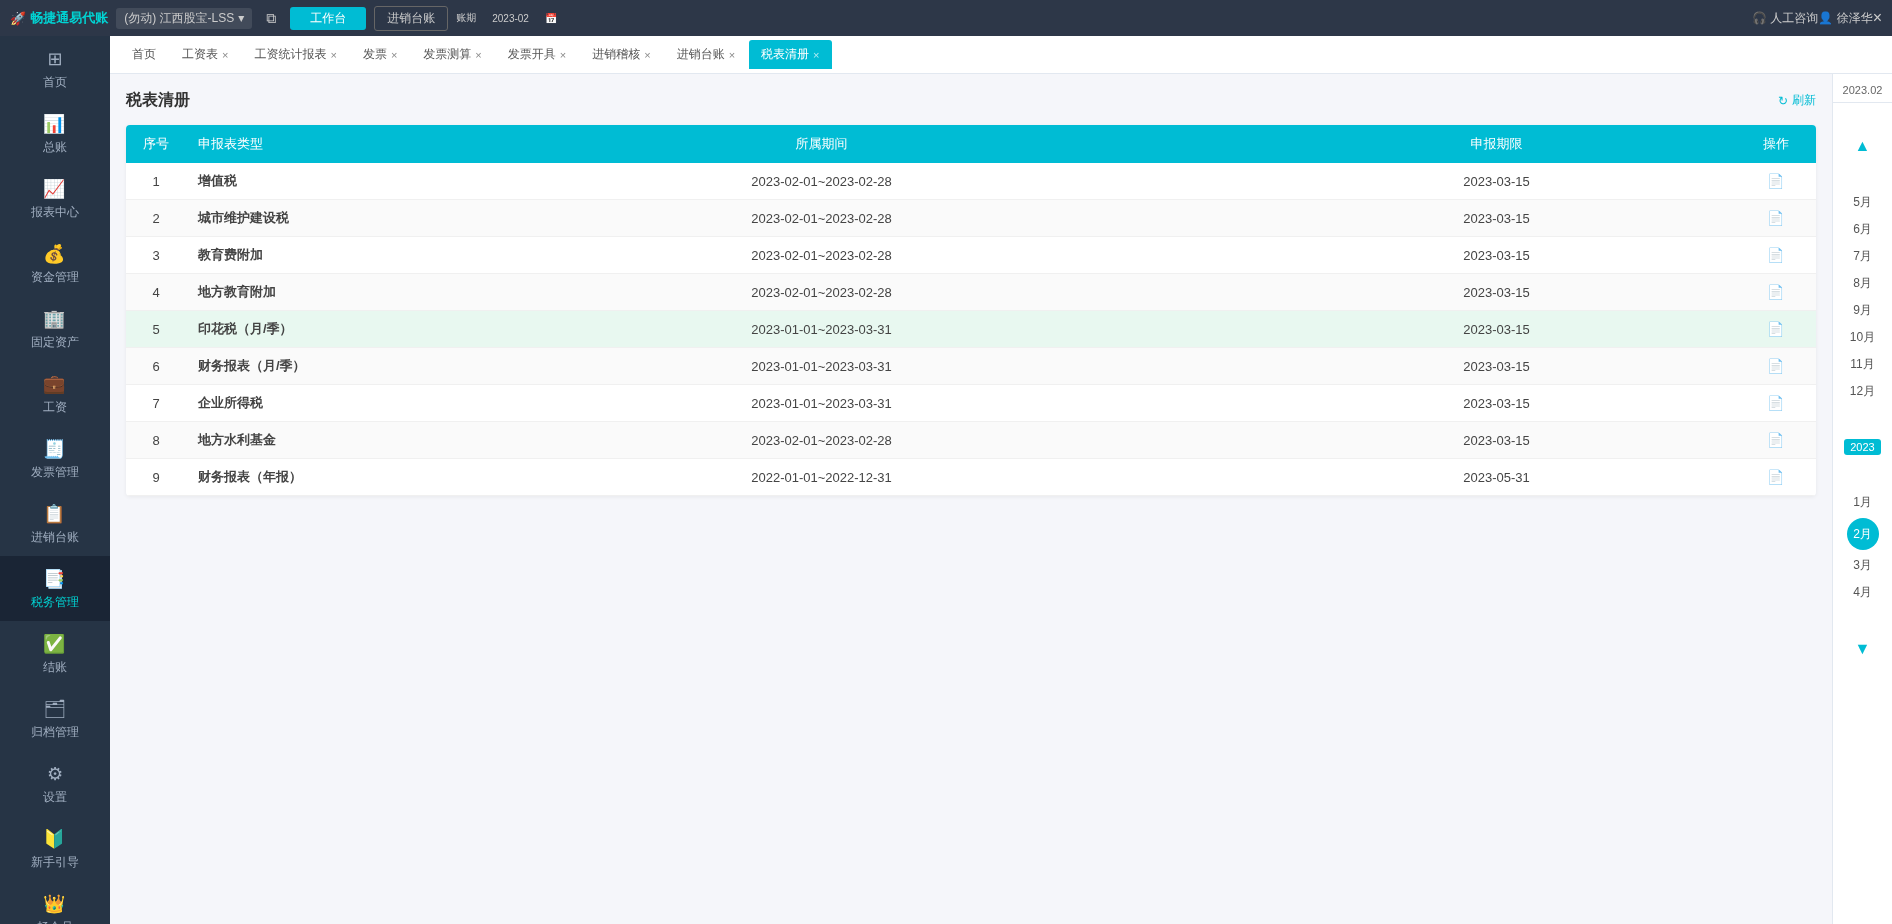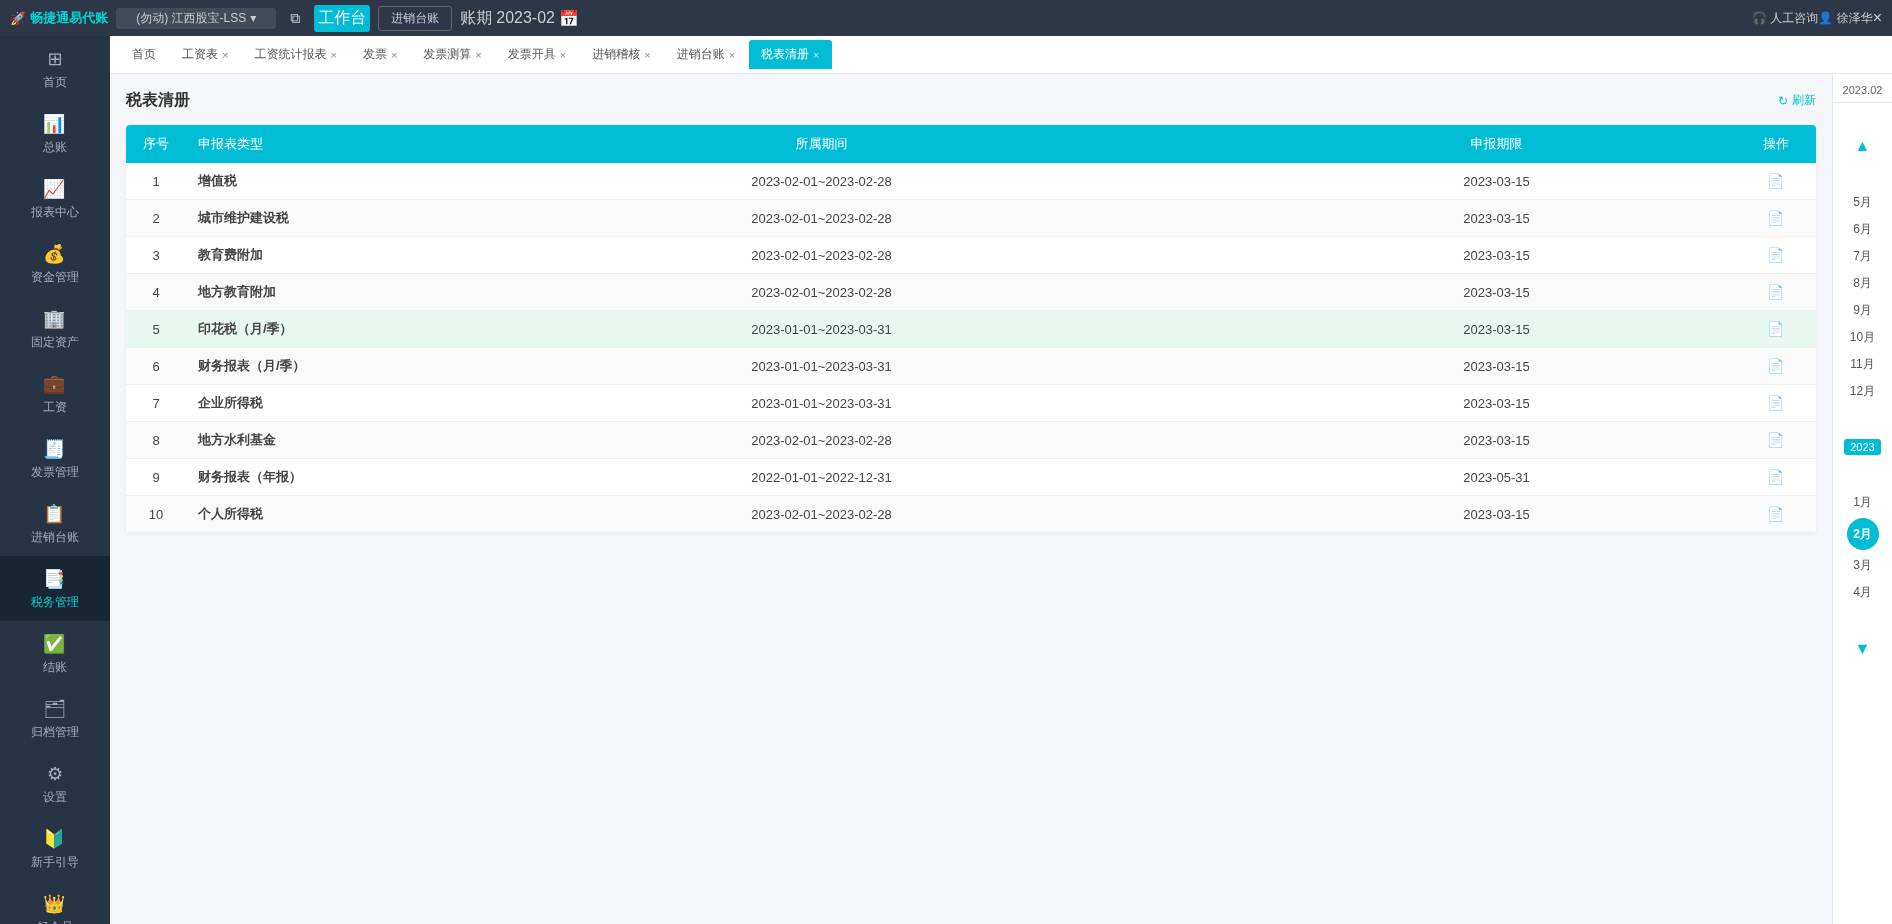--- a/index.html
+++ b/index.html
@@ -25,53 +25,53 @@
       gap: 4px;
     }
     .top-header .company-selector {
       display: flex;
       align-items: center;
       gap: 4px;
       color: #ccc;
       font-size: 12px;
       cursor: pointer;
       background: rgba(255,255,255,0.1);
-      padding: 2px 20px;
+      padding: 2px 8px;
       border-radius: 3px;
     }
     .top-header .icon-btn {
       color: #ccc;
       cursor: pointer;
       padding: 2px 6px;
       font-size: 14px;
     }
     .top-header .btn-workbench {
       background: #00bcd4;
       color: #fff;
       border: none;
-      padding: 3px 4px;
+      padding: 3px 20px;
       border-radius: 3px;
       cursor: pointer;
-      font-size: 16px;
+      font-size: 12px;
     }
     .top-header .btn-oldview {
       background: transparent;
       color: #ccc;
       border: 1px solid #666;
       padding: 3px 12px;
       border-radius: 3px;
       cursor: pointer;
       font-size: 12px;
     }
     .top-header .period {
       color: #ccc;
-      font-size: 16px;
-      display: flex;
-      align-items: center;
-      gap: 4px;
+      font-size: 10px;
+      display: flex;
+      align-items: center;
+      gap: 16px;
     }
     .top-header .right-actions {
       margin-left: auto;
       display: flex;
       align-items: center;
       color: #ccc;
       font-size: 12px;
     }
 
     
@@ -265,21 +265,20 @@
       background: #00bcd4;
       color: #fff;
       border-radius: 50%;
       width: 32px;
       margin: 2px auto;
       height: 32px;
       display: flex;
       align-items: center;
       justify-content: center;
       font-size: 12px;
-      font-weight: bold;
     }
     .rp-year-badge {
       background: #00bcd4;
       color: #fff;
       font-size: 11px;
       padding: 2px 6px;
       border-radius: 3px;
       margin: 4px auto;
       width: fit-content;
     }
@@ -498,27 +497,20 @@
     <td>地方水利基金</td>
     <td>2023-02-01~2023-02-28</td>
     <td>2023-03-15</td>
     <td><span class="action-icon">📄</span></td>
   </tr>
               <tr>
     <td>9</td>
     <td>财务报表（年报）</td>
     <td>2022-01-01~2022-12-31</td>
     <td>2023-05-31</td>
-    <td><span class="action-icon">📄</span></td>
-  </tr>
-              <tr>
-    <td>10</td>
-    <td>个人所得税</td>
-    <td>2023-02-01~2023-02-28</td>
-    <td>2023-03-15</td>
     <td><span class="action-icon">📄</span></td>
   </tr>
             </tbody>
         </table>
 
       </div>
 
       <div class="right-panel">
         <div class="rp-header">2023.02</div>
         <div class="rp-scroll-up">▲</div>

